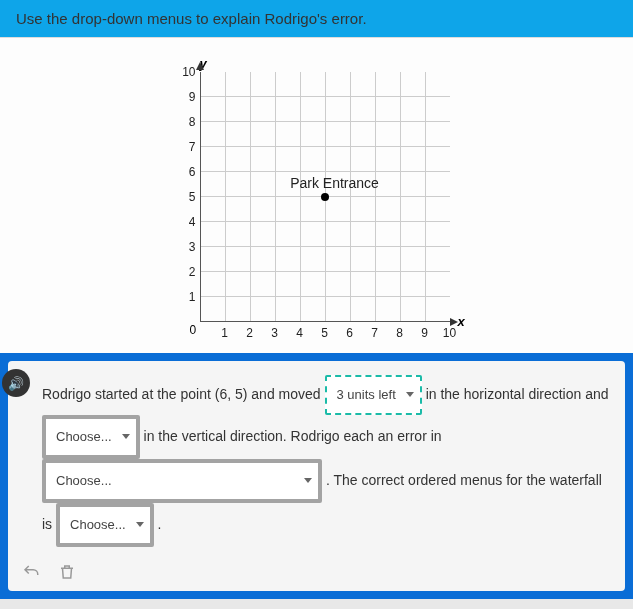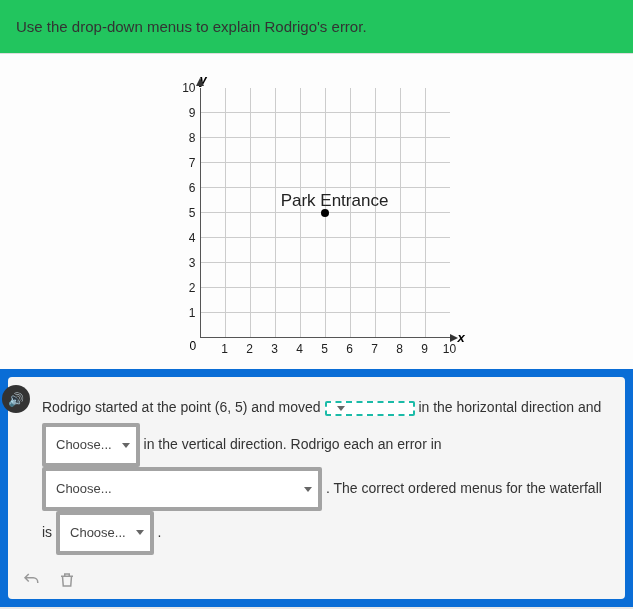--- a/index.html
+++ b/index.html
@@ -4,22 +4,22 @@
   <style>
     * { box-sizing: border-box; margin: 0; padding: 0; }
     body {
       font-family: Arial, sans-serif;
       background: #e8e8e8;
       width: 633px;
       height: 609px;
       overflow: hidden;
     }
     .header {
-      background: #22c55e;
-      padding: 18px 16px;
+      background: #0ea5e9;
+      padding: 10px 16px;
       border-bottom: 1px solid #ddd;
     }
     .header-text {
       font-size: 15px;
       color: #333;
     }
     .chart-area {
       background: #fdfdfd;
       padding: 20px 0 15px 0;
       display: flex;
@@ -103,21 +103,21 @@
     .point {
       position: absolute;
       width: 8px;
       height: 8px;
       background: #000;
       border-radius: 50%;
       transform: translate(-50%, -50%);
     }
     .point-label {
       position: absolute;
-      font-size: 17px;
+      font-size: 14px;
       color: #222;
       transform: translate(-50%, 0);
       white-space: nowrap;
     }
     .answer-panel {
       background: #0a6dd6;
       padding: 8px;
     }
     .answer-inner {
       background: #f5f5f5;
@@ -235,20 +235,21 @@
 </div>
 
 <div class="answer-panel">
   <div class="answer-inner">
     <div class="speaker-btn">
       <span>🔊</span>
     </div>
     <div class="sentence">
       <span>Rodrigo started at the point (6, 5) and moved</span>
       <span class="dropdown highlighted">
+        <span>3 units left</span>
         <span class="caret"></span>
       </span>
       <span>in the horizontal direction and</span>
       <span class="dropdown narrow">
         <span>Choose...</span>
         <span class="caret"></span>
       </span>
       <span>in the vertical direction. Rodrigo each an error in</span>
       <span class="dropdown wide">
         <span>Choose...</span>

